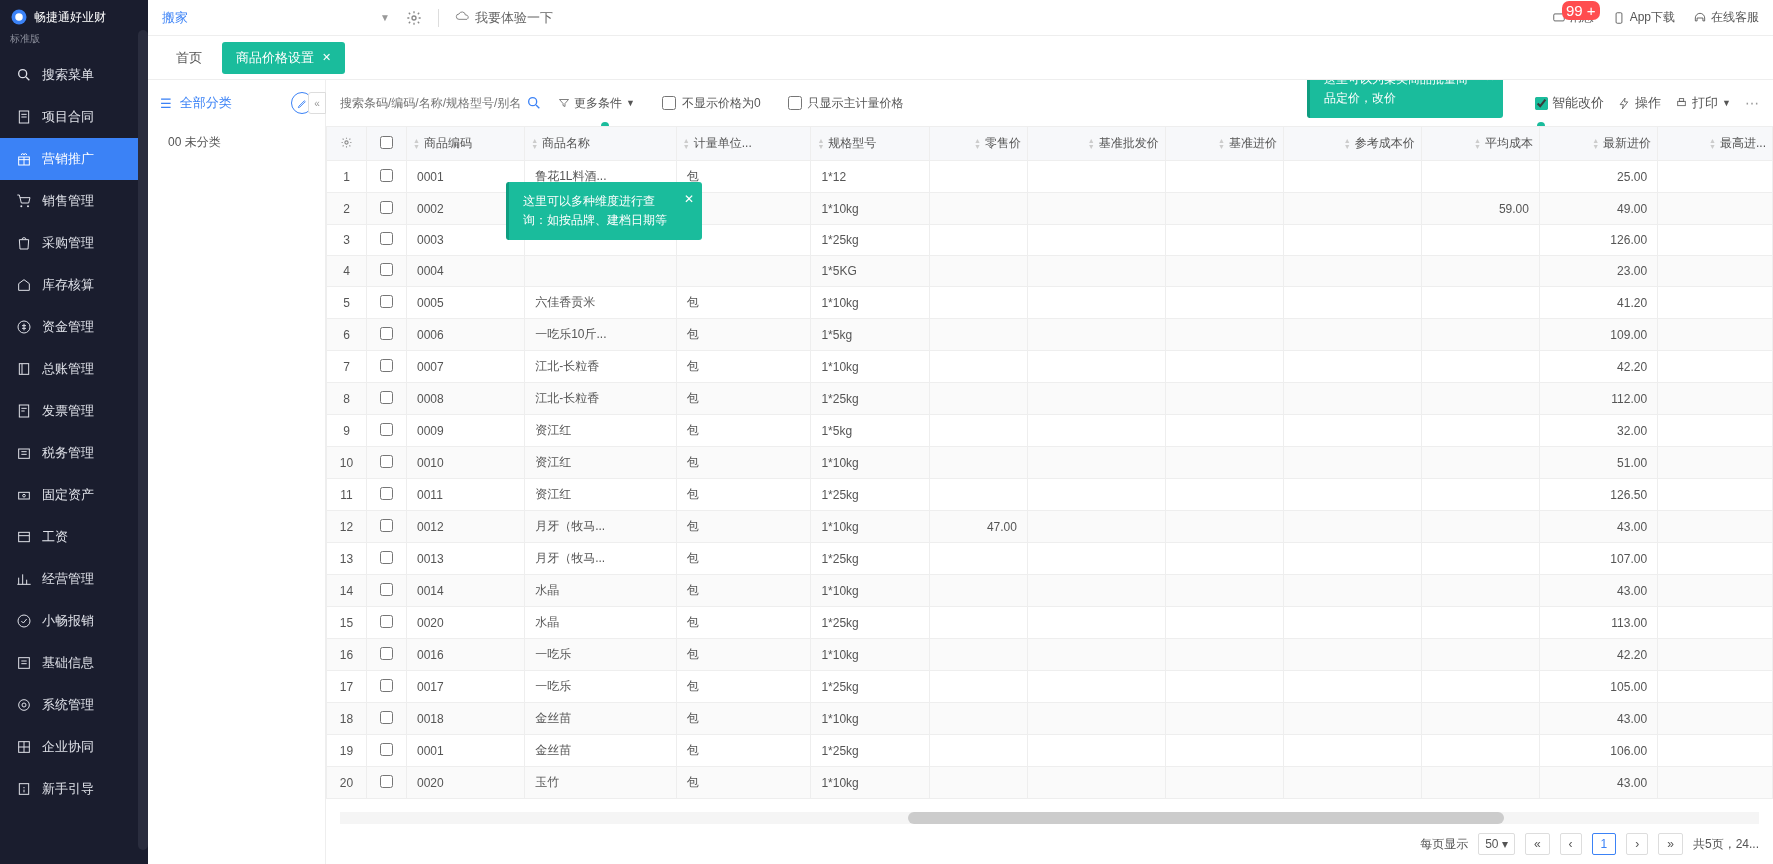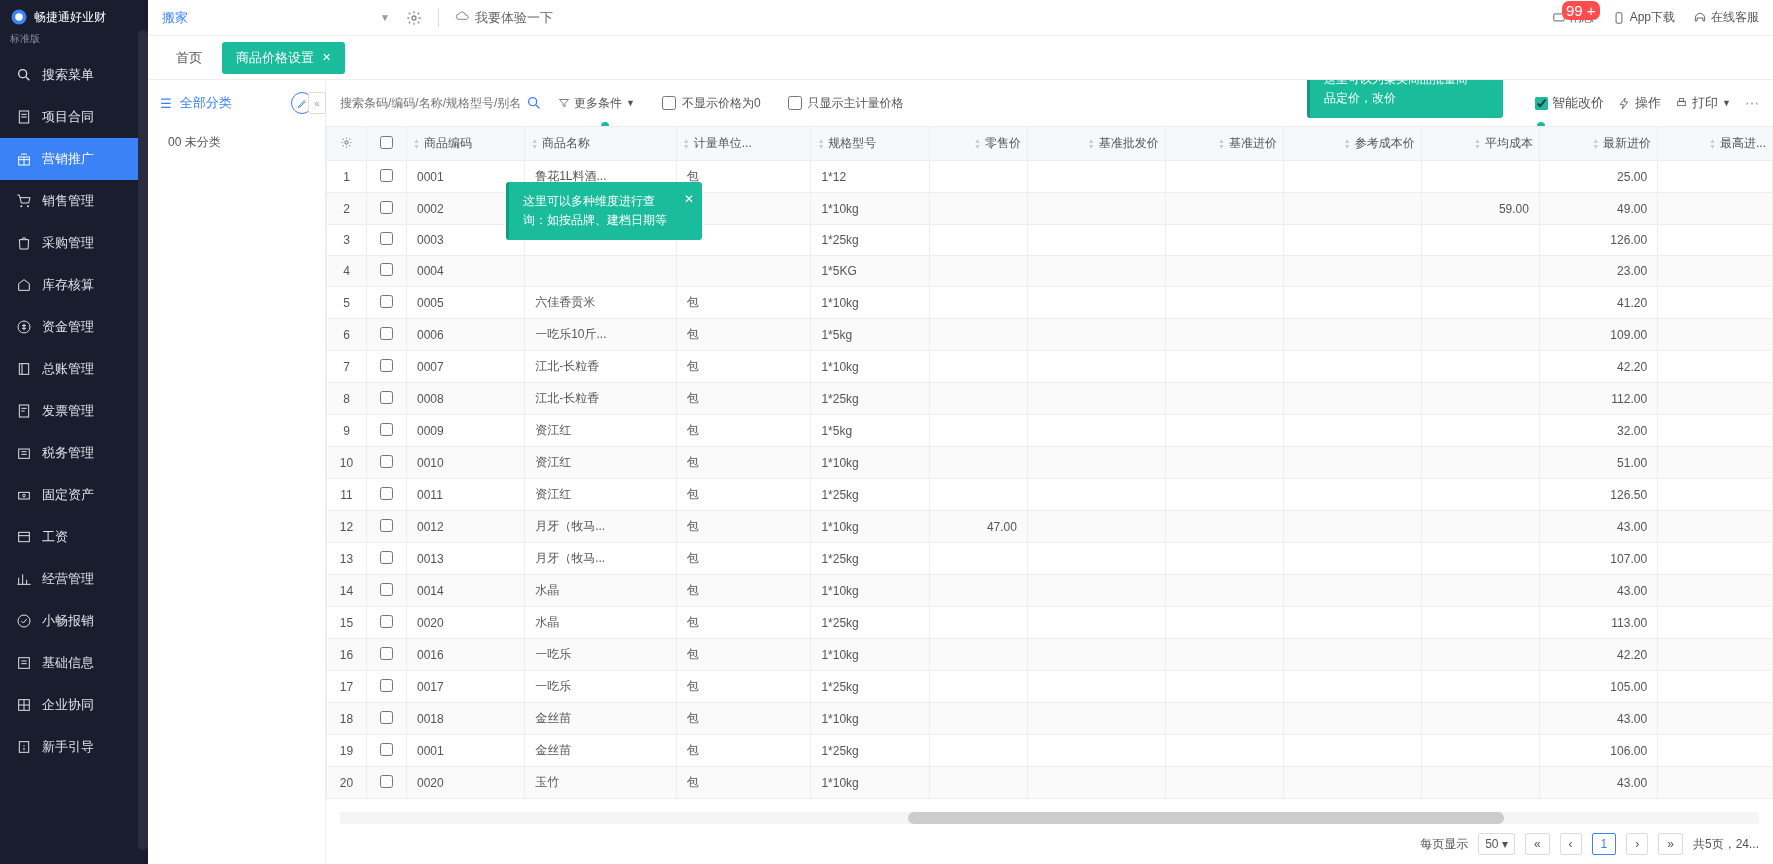--- a/index.html
+++ b/index.html
@@ -187,20 +187,27 @@
             <path d="M8 12l3 3 5-6" stroke="currentColor" stroke-width="1.5" fill="none"></path>
           </svg>
           <span>小畅报销</span>
         </div>
         <div class="nav-item">
           <svg class="nav-icon" viewBox="0 0 24 24">
             <rect x="4" y="4" width="16" height="16" fill="none" stroke="currentColor" stroke-width="1.5"></rect>
             <path d="M8 9h8M8 13h8" stroke="currentColor" stroke-width="1.5"></path>
           </svg>
           <span>基础信息</span>
+        </div>
+        <div class="nav-item">
+          <svg class="nav-icon" viewBox="0 0 24 24">
+            <circle cx="12" cy="12" r="3" fill="none" stroke="currentColor" stroke-width="1.5"></circle>
+            <circle cx="12" cy="12" r="8" fill="none" stroke="currentColor" stroke-width="1.5"></circle>
+          </svg>
+          <span>系统管理</span>
         </div>
         <div class="nav-item">
           <svg class="nav-icon" viewBox="0 0 24 24">
             <rect x="4" y="4" width="16" height="16" fill="none" stroke="currentColor" stroke-width="1.5"></rect>
             <path d="M4 12h16M12 4v16" stroke="currentColor" stroke-width="1.5"></path>
           </svg>
           <span>企业协同</span>
         </div>
         <div class="nav-item">
           <svg class="nav-icon" viewBox="0 0 24 24">

